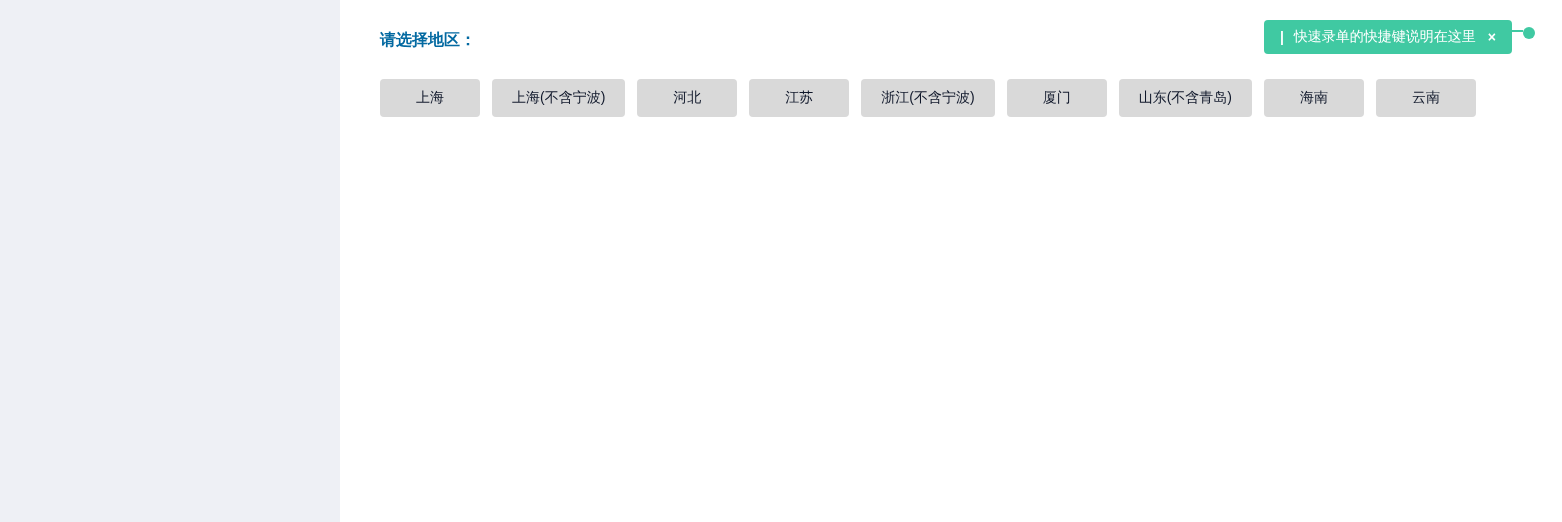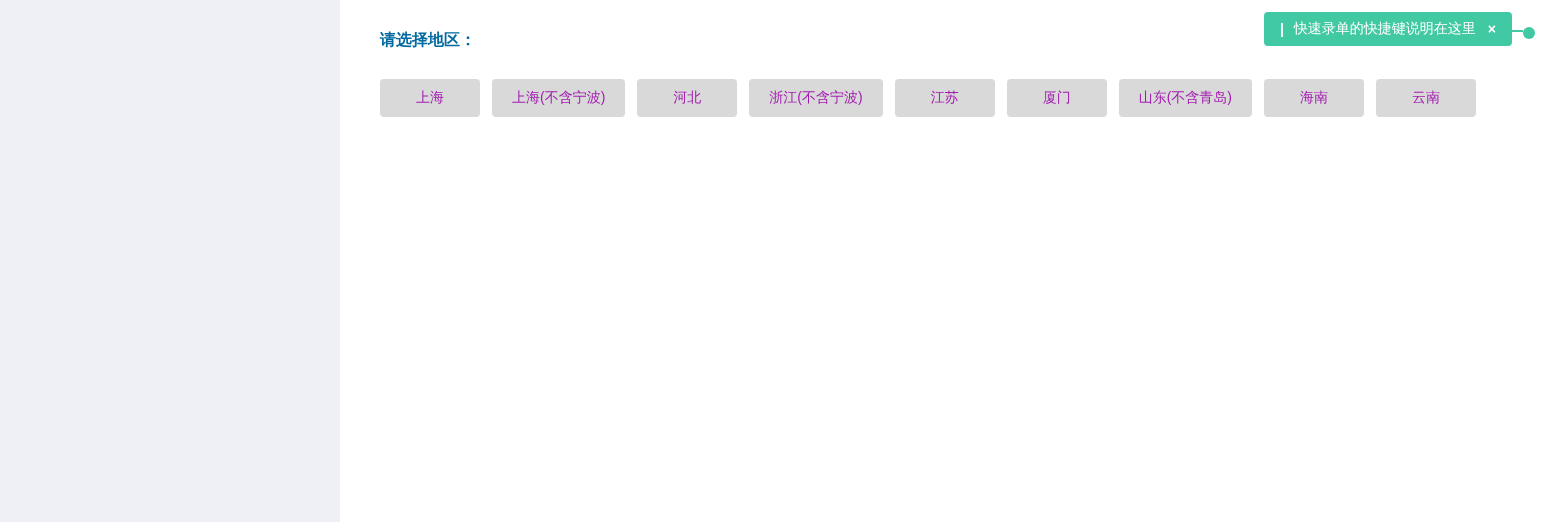--- a/index.html
+++ b/index.html
@@ -46,32 +46,32 @@
     .region-buttons {
       display: flex;
       flex-wrap: wrap;
       gap: 12px;
     }
 
     .region-btn {
       background: #d9d9d9;
       border: none;
       border-radius: 4px;
-      color: #a21caf;
+      color: #0f172a;
       font-size: 14px;
       padding: 10px 20px;
       cursor: pointer;
       min-width: 100px;
       text-align: center;
       white-space: nowrap;
     }
 
     .tooltip-banner {
       position: absolute;
-      top: 12px;
+      top: 20px;
       right: 50px;
       background: #40c9a2;
       color: #ffffff;
       font-size: 14px;
       padding: 8px 16px;
       border-radius: 4px;
       display: flex;
       align-items: center;
       gap: 8px;
       white-space: nowrap;
@@ -117,22 +117,22 @@
 
 <div class="left-sidebar"></div>
 
 <div class="main-content">
   <div class="page-title">请选择地区：</div>
 
   <div class="region-buttons">
   <button class="region-btn">上海</button>
       <button class="region-btn">上海(不含宁波)</button>
       <button class="region-btn">河北</button>
+      <button class="region-btn">江苏</button>
       <button class="region-btn">浙江(不含宁波)</button>
-      <button class="region-btn">江苏</button>
       <button class="region-btn">厦门</button>
       <button class="region-btn">山东(不含青岛)</button>
       <button class="region-btn">海南</button>
       <button class="region-btn">云南</button>
     </div>
 </div>
 
 <div class="tooltip-banner">
   <span>快速录单的快捷键说明在这里</span>
   <span class="tooltip-close">×</span>

